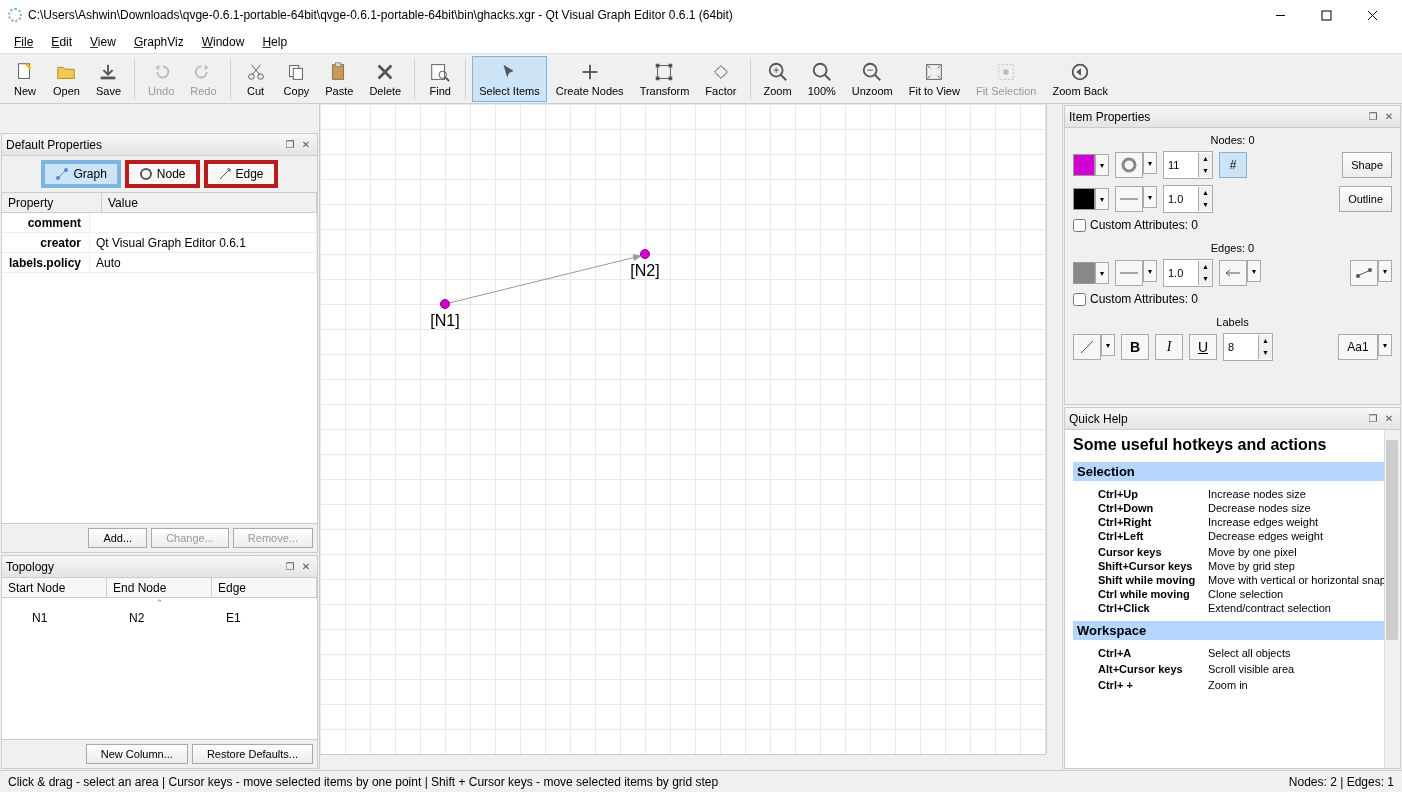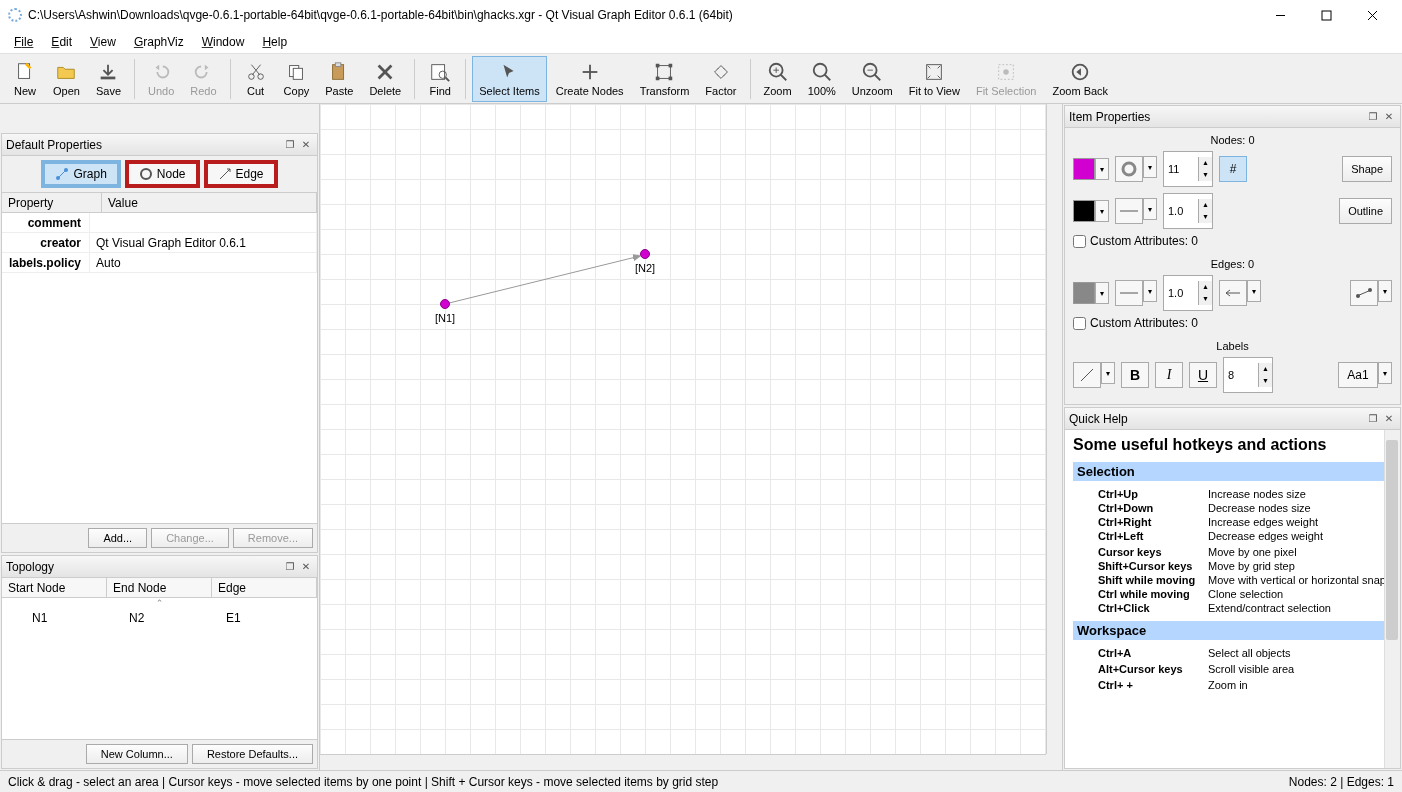--- a/index.html
+++ b/index.html
@@ -48,30 +48,30 @@
 .canvas-wrap { flex: 1; position: relative; background: #fff; }
 .canvas {
   position: absolute; inset: 0;
   background-image: linear-gradient(#e8e8e8 1px, transparent 1px), linear-gradient(90deg,#e8e8e8 1px, transparent 1px);
   background-size: 25px 25px;
 }
 .scroll-h { position:absolute; bottom:0; left:0; right:16px; height:16px; background:#f0f0f0; border-top:1px solid #ccc; }
 .scroll-v { position:absolute; top:0; right:0; bottom:16px; width:16px; background:#f0f0f0; border-left:1px solid #ccc; }
 .scroll-corner { position:absolute; right:0; bottom:0; width:16px; height:16px; background:#f0f0f0; }
 .node { position: absolute; width: 10px; height: 10px; border-radius: 50%; background: #d100d1; border: 1px solid #8a008a; transform: translate(-50%,-50%); }
-.node-label { position: absolute; font-size: 11px; transform: translate(-50%,0); }
+.node-label { position: absolute; font-size: 16px; transform: translate(-50%,0); }
 .edge { position:absolute; stroke:#999; stroke-width:1; fill:none; }
 .rightcol { width: 340px; display: flex; flex-direction: column; border-left: 1px solid #ccc; background: #f0f0f0; }
 .prop-section { padding: 4px 8px; }
 .section-title { text-align: center; font-size: 11px; padding: 2px 0; }
 .ctl-row { display: flex; align-items: center; gap: 6px; padding: 3px 0; }
 .swatch { width: 22px; height: 22px; border: 1px solid #999; }
 .dd { width: 14px; height: 22px; border: 1px solid #aaa; background:#f7f7f7; display:flex; align-items:center; justify-content:center; font-size:8px; }
 .combo { width: 28px; height: 26px; border: 1px solid #aaa; background: #f7f7f7; display:flex; align-items:center; justify-content:center; }
-.spinbox { display:flex; align-items:center; border:1px solid #aaa; background:#fff; height:36px;justify-content:flex-end; }
+.spinbox { display:flex; align-items:center; border:1px solid #aaa; background:#fff; height:28px;justify-content:flex-end; }
 .spinbox input { border:none; width:34px; padding:2px 4px; font-size:11px; outline:none; }
 .spin-arrows { display:flex; flex-direction:column; width:14px; }
 .spin-arrows div { height:12px; font-size:7px; text-align:center; border-left:1px solid #aaa; background:#f0f0f0; line-height:12px; }
 .rbtn { height:26px; padding: 0 8px; border:1px solid #aaa; background:linear-gradient(#fdfdfd,#ededed); font-size:11px; }
 .chk { display:flex; align-items:center; gap:4px; font-size:11px; padding:2px 0; }
 .chk input { width:13px; height:13px; }
 .help-body { flex:1; background:#fff; overflow:auto; padding: 6px 8px; position:relative; }
 .help-body h2 { font-size: 16px; font-weight:bold; margin-bottom:8px; }
 .help-body h3 { font-size: 13px; font-weight:bold; background:#b4d6ff; padding:2px 4px; margin: 6px 0; }
 .help-row { display:flex; padding:1px 0; }

